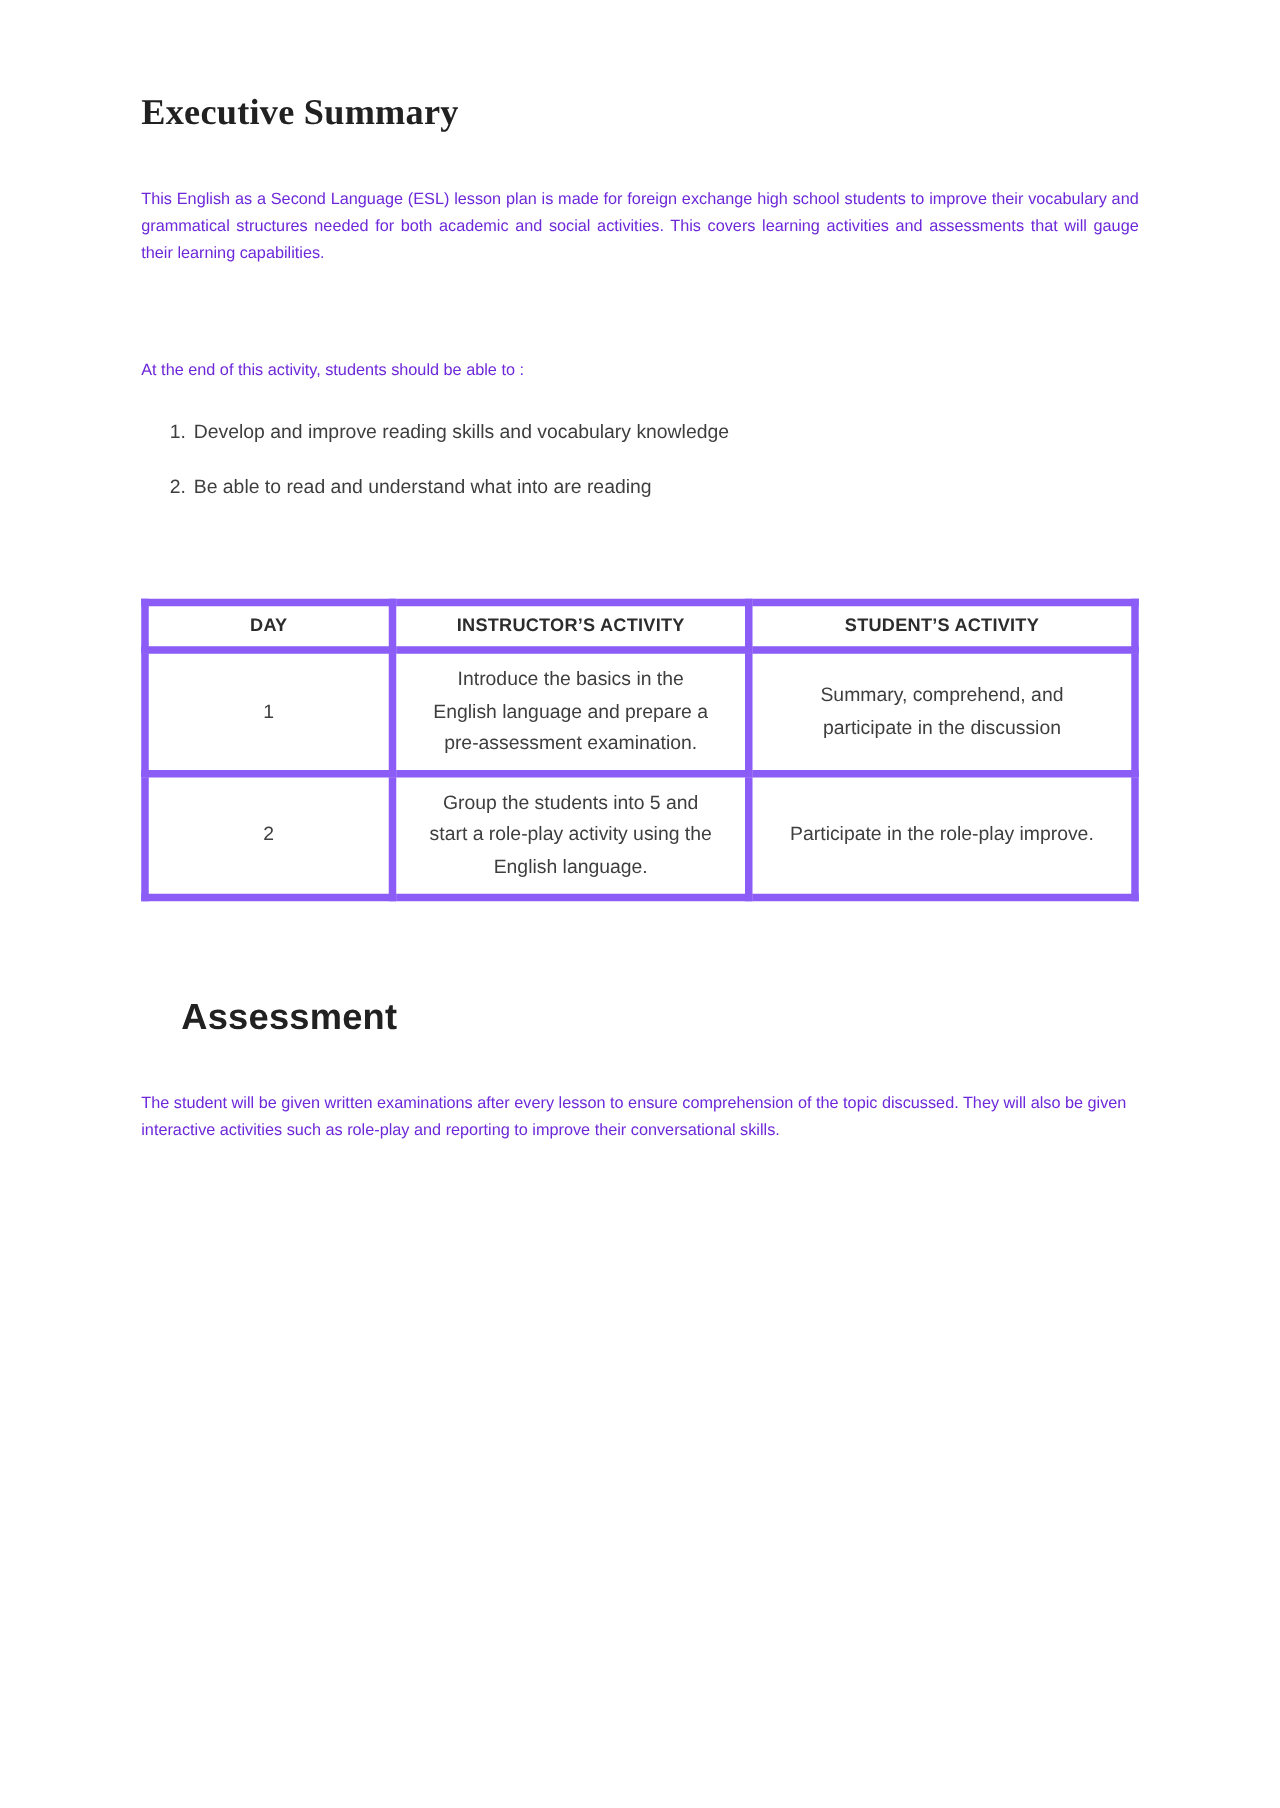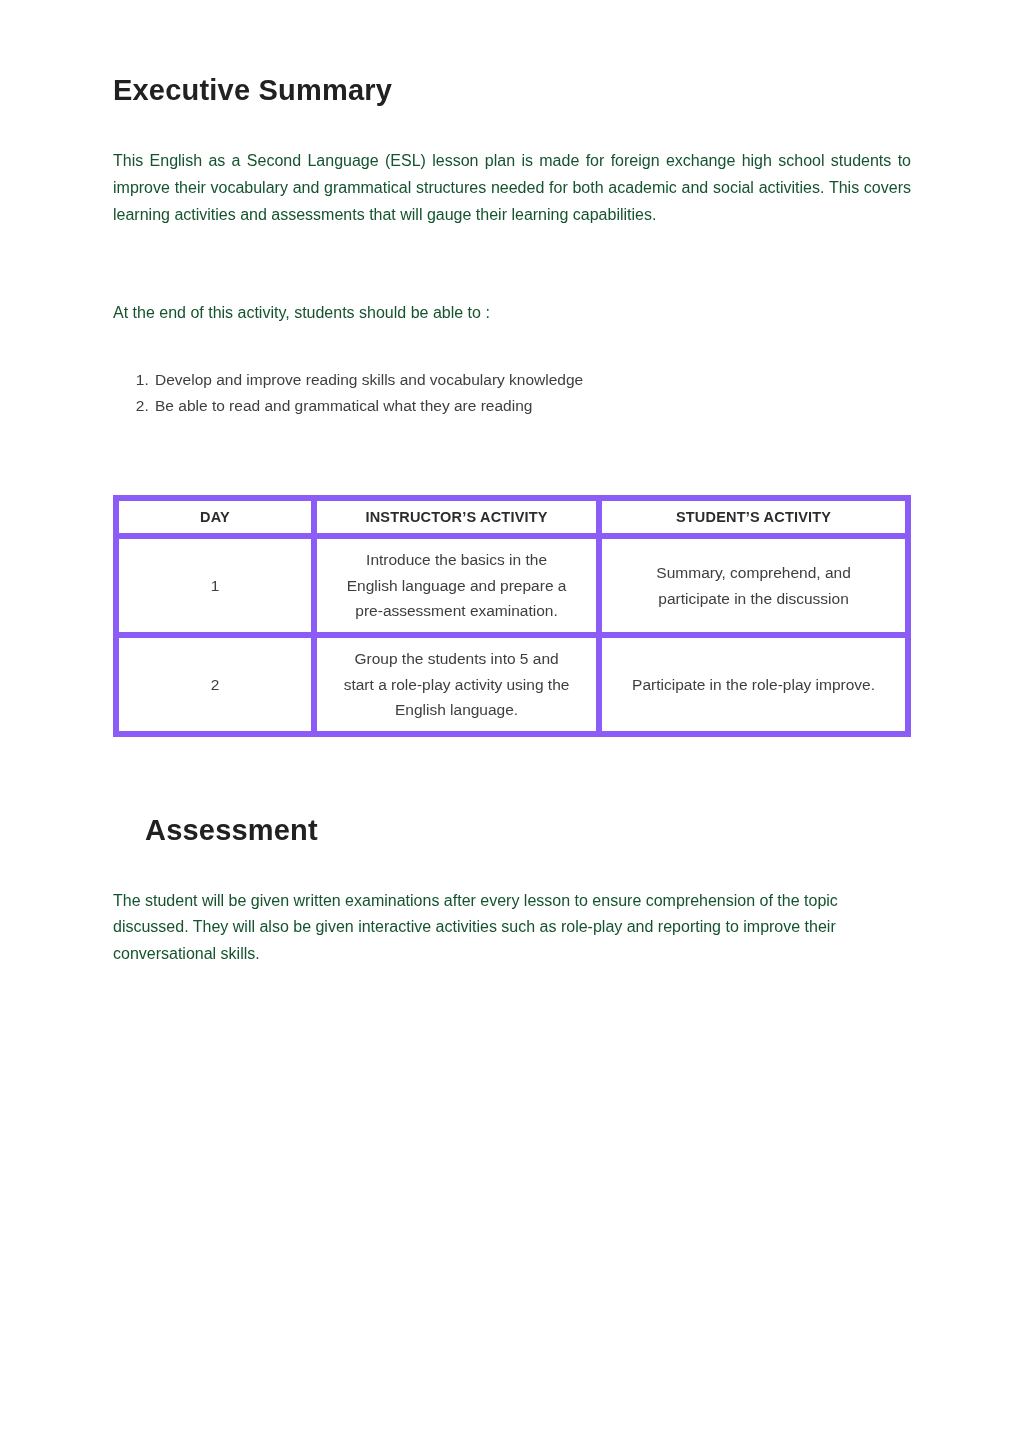--- a/index.html
+++ b/index.html
@@ -18,42 +18,42 @@
   }
   .section { margin-bottom: 0; }
   h1.doc-heading {
     font-size: 29px;
     font-weight: 700;
     color: #212121;
     letter-spacing: 0.2px;
     line-height: 1.2;
   }
   .para {
-    font-size: 16px;
+    font-size: 13px;
     line-height: 1.68;
-    color: #14532d;
+    color: #6d28d9;
   }
   .justified { text-align: justify; }
 
   
-  .exec-heading { margin-bottom: 40px; }
+  .exec-heading { margin-bottom: 40px; font-family: Liberation Serif, serif; }
   .exec-body { margin-bottom: 72px; }
 
   
   .objectives-heading { margin-bottom: 40px; }
-  .objectives-intro { margin-bottom: 40px; }
+  .objectives-intro { margin-bottom: 26px; }
   .objectives-list {
     margin-left: 24px;
     padding-left: 16px;
     font-size: 15.5px;
     line-height: 1.68;
     color: #3e3e3e;
     margin-bottom: 76px;
   }
-  .objectives-list li { padding-left: 2px; }
+  .objectives-list li { padding-left: 2px; margin-top: 18px; }
 
   
   .learning-heading { margin-bottom: 46px; }
   table.activities {
     width: 100%;
     border-collapse: collapse;
     font-size: 15.5px;
     color: #3e3e3e;
     margin-bottom: 76px;
   }
@@ -90,21 +90,21 @@
 
   <div class="section">
     <h1 class="doc-heading exec-heading">Executive Summary</h1>
     <p class="para justified exec-body">This English as a Second Language (ESL) lesson plan is made for foreign exchange high school students to improve their vocabulary and grammatical structures needed for both academic and social activities. This covers learning activities and assessments that will gauge their learning capabilities.</p>
   </div>
 
   <div class="section">
     <p class="para objectives-intro">At the end of this activity, students should be able to :</p>
     <ol class="objectives-list">
       <li>Develop and improve reading skills and vocabulary knowledge</li>
-      <li>Be able to read and grammatical what they are reading</li>
+      <li>Be able to read and understand what into are reading</li>
     </ol>
   </div>
 
   <div class="section">
 
     <table class="activities">
       <colgroup>
         <col class="col-day">
         <col class="col-instructor">
         <col class="col-student">

